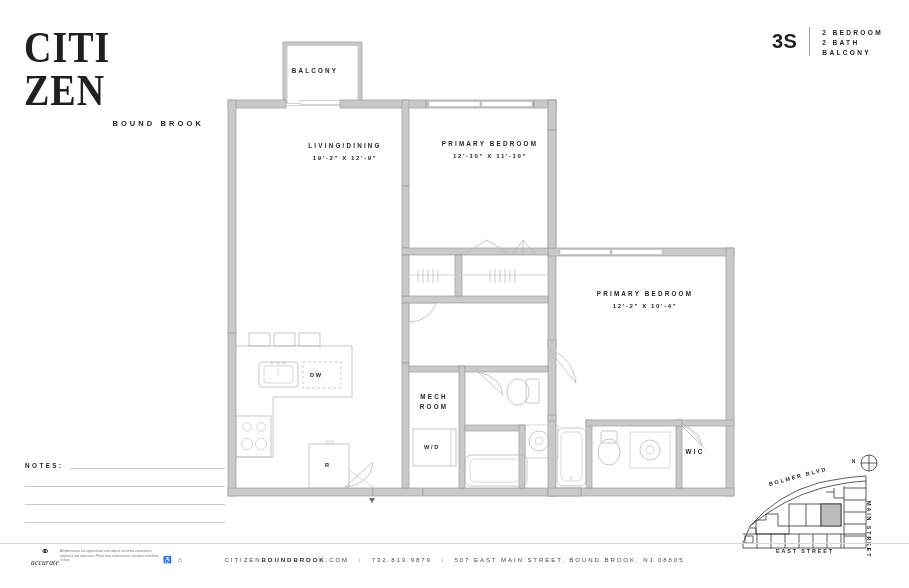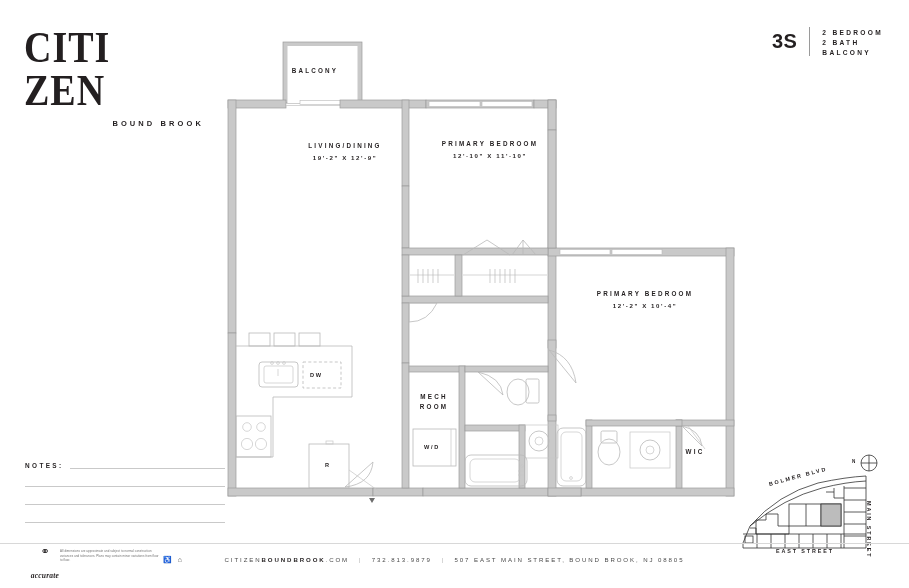--- a/index.html
+++ b/index.html
@@ -88,22 +88,22 @@
     text-align:center;
     font-size:6.1px; letter-spacing:1.9px; font-weight:400;
     color:#4a4a4a; text-transform:uppercase;
   }
   .footer-center b { font-weight:700; color:#231f20; letter-spacing:1.9px; }
   .footer-center .sep { color:#b0b0b0; padding:0 6px; }
 
   .accurate { position:absolute; left:22px; top:546px; width:46px; text-align:center; }
   .accurate-mark { font-size:11px; line-height:1; color:#231f20; }
   .accurate-name {
-    font-size:7.5px; font-weight:700; letter-spacing:0.2px; color:#231f20;
-    font-family:"Liberation Serif", serif; font-style:italic; margin-top:14px;
+    font-size:7.5px; font-weight:400; letter-spacing:0.2px; color:#231f20;
+    font-family:"Liberation Serif", serif; font-style:italic; margin-top:1px;
   }
   .disclaimer {
     position:absolute; left:60px; top:549px; width:100px;
     font-size:2.9px; line-height:1.55; color:#6f6f6f; letter-spacing:0.1px;
   }
   .eho { position:absolute; left:163px; top:556px; font-size:7px; color:#555; letter-spacing:2px; }
 
   
   .sitemap { position:absolute; left:726px; top:448px; }
   .sm-label {

